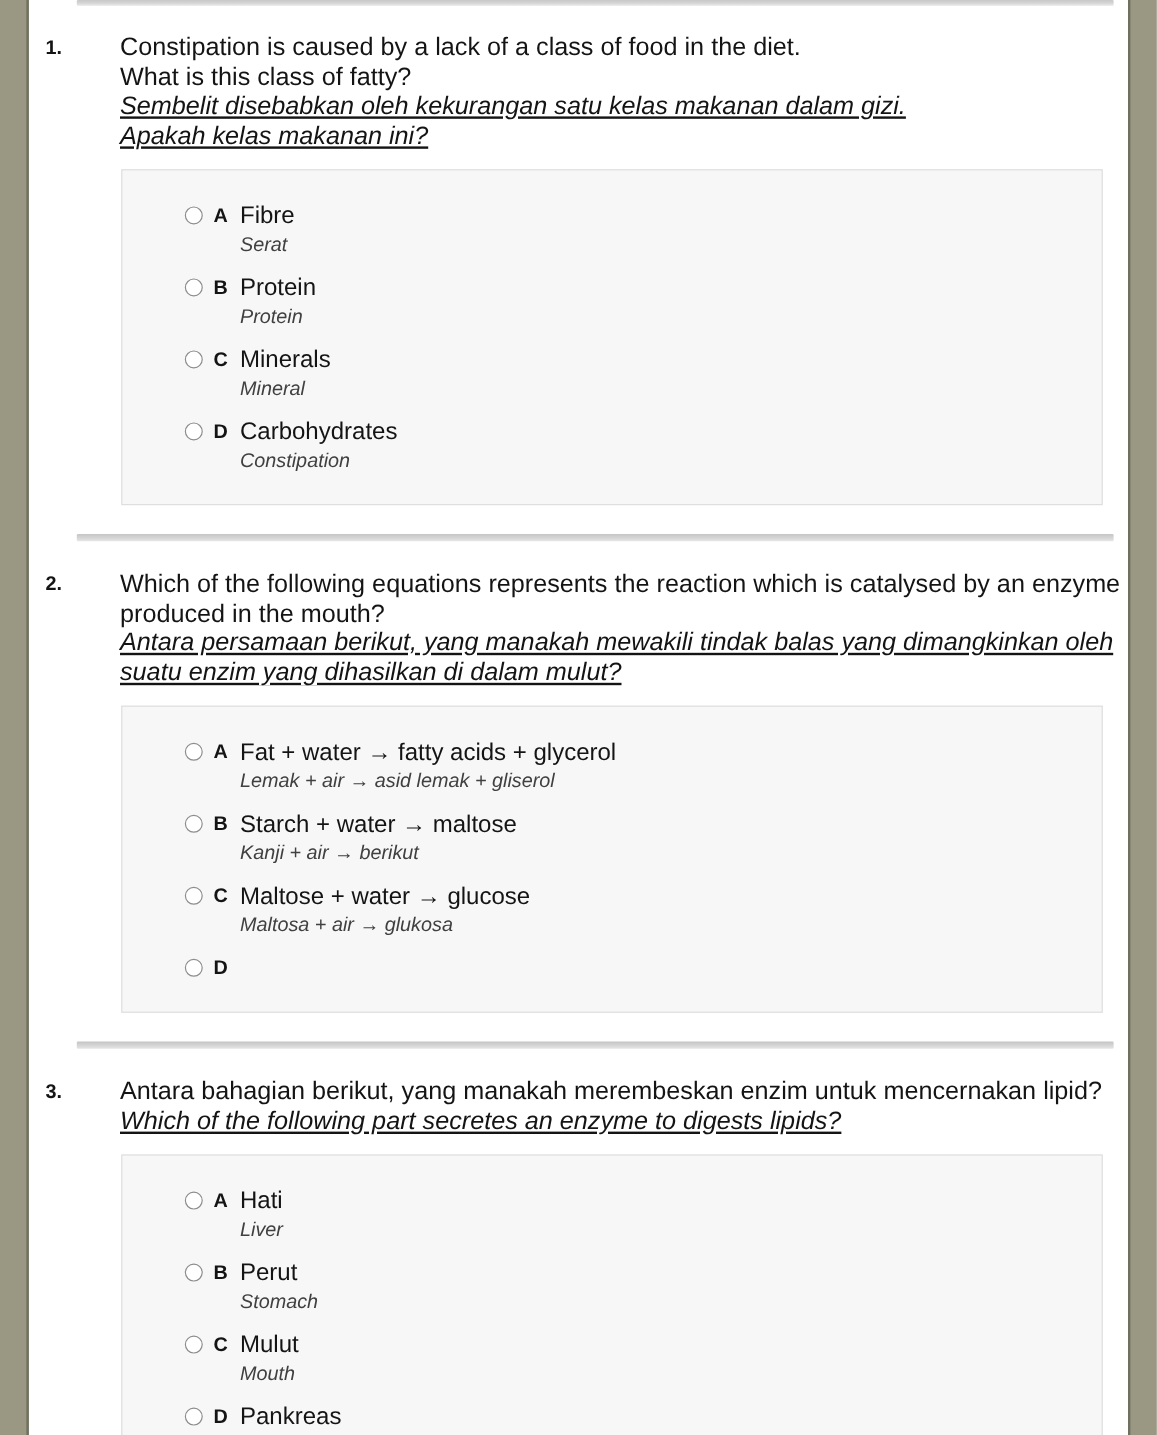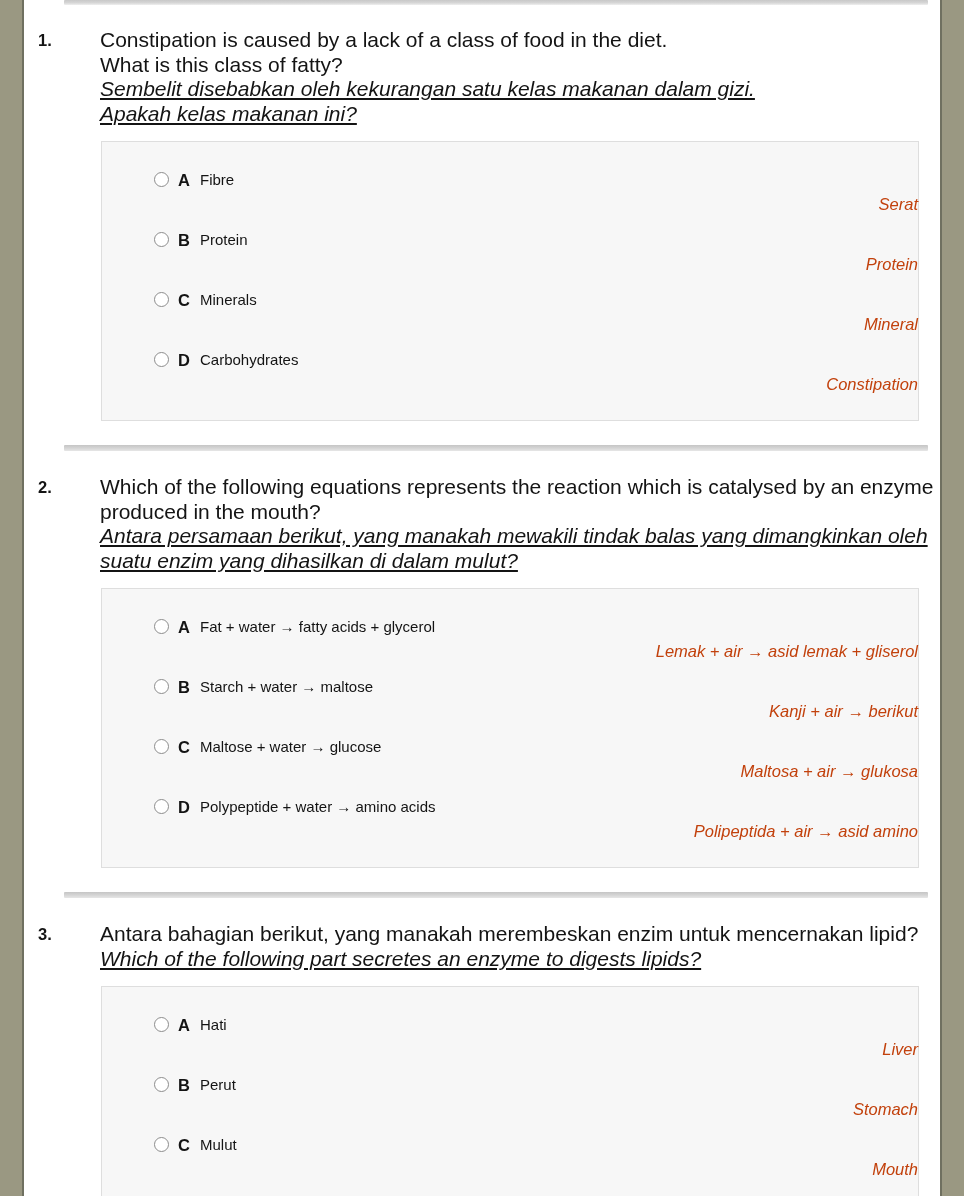--- a/index.html
+++ b/index.html
@@ -128,30 +128,29 @@
     width: 22px;
     font-weight: bold;
     font-size: 16.5px;
     line-height: 24px;
     color: #141414;
   }
   .opttexts {
     flex: 1 1 auto;
   }
   .opttexts .en {
-    font-size: 15px;
+    font-size: 20px;
     line-height: 24px;
     color: #141414;
   }
   .opttexts .my {
     font-size: 16.5px;
     line-height: 24px;
-    color: #c2410c;
+    color: #404040;
     font-style: italic;
-    text-align: right;
   }
 
   
   .sep {
     margin: 24px 12px 24px 40px;
     height: 6px;
     background: linear-gradient(to bottom, #c5c5c5 0%, #d4d4d4 50%, #e6e6e6 100%);
     border-radius: 1px;
   }
 
@@ -243,24 +242,20 @@
               <div class="radio"></div>
               <div class="letter">C</div>
               <div class="opttexts">
                 <div class="en">Maltose + water → glucose</div>
                 <div class="my">Maltosa + air → glukosa</div>
               </div>
             </div>
             <div class="opt">
               <div class="radio"></div>
               <div class="letter">D</div>
-              <div class="opttexts">
-                <div class="en">Polypeptide + water → amino acids</div>
-                <div class="my">Polipeptida + air → asid amino</div>
-              </div>
             </div>
           </div>
         </div>
         <div class="sep"></div>
         <div class="question">
           <div class="qhead">
             <div class="qnum">3.</div>
             <div class="qtext">
               <div class="line">Antara bahagian berikut, yang manakah merembeskan enzim untuk mencernakan lipid?</div>
               <div class="line it">Which of the following part secretes an enzyme to digests lipids?</div>

